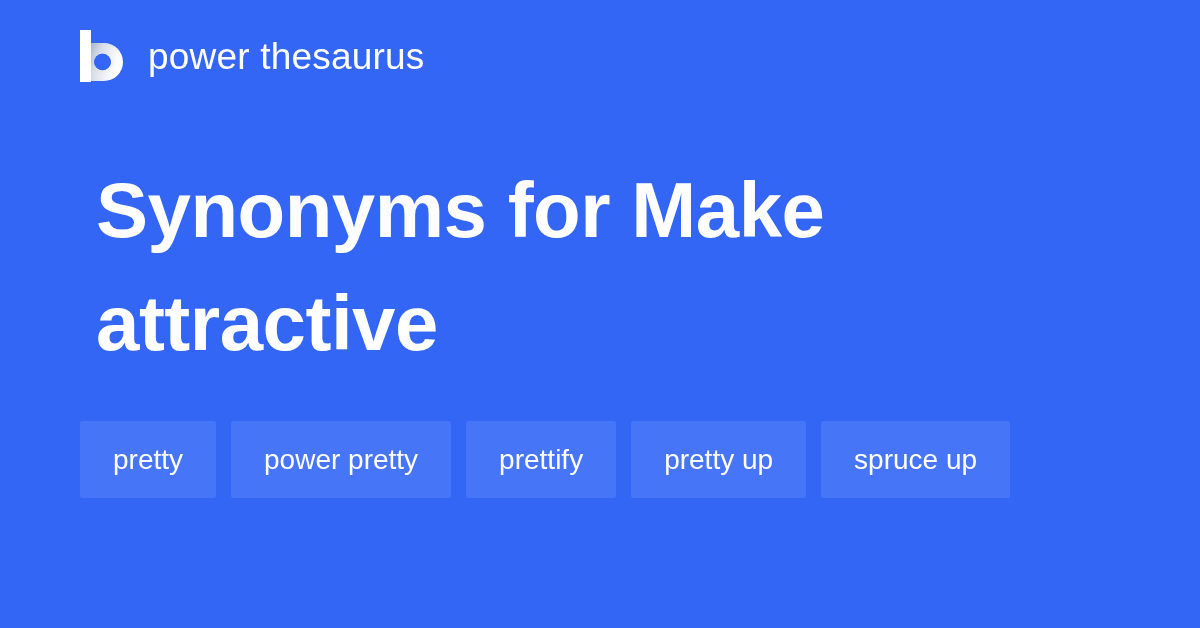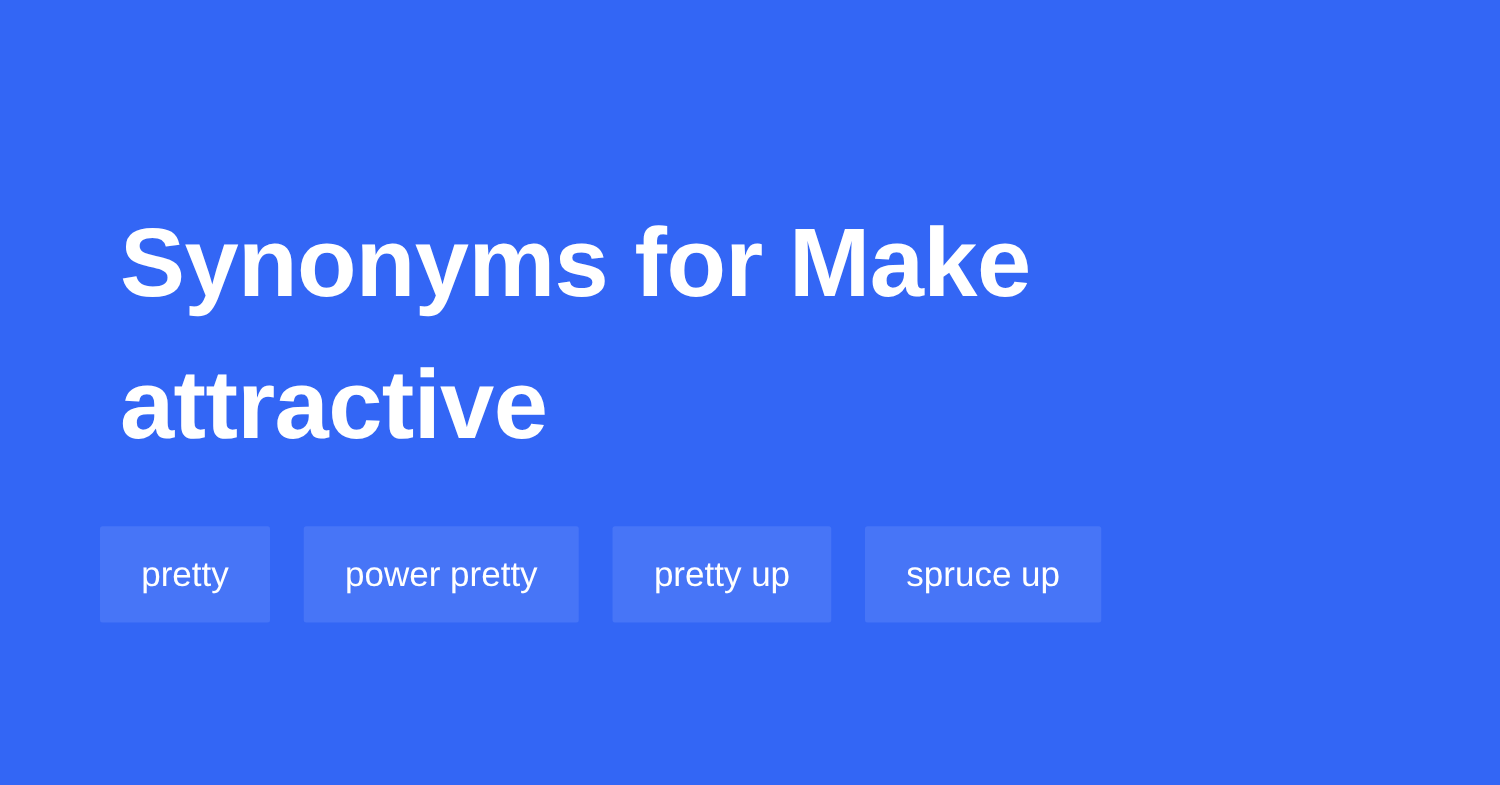--- a/index.html
+++ b/index.html
@@ -68,21 +68,21 @@
   }
 
   
   .tag-cloud {
     position: absolute;
     left: 80px;
     top: 421px;
     width: 1050px;
     display: flex;
     flex-wrap: wrap;
-    gap: 15px 27px;
+    gap: 15px 15px;
     align-content: flex-start;
   }
 
   .tag {
     height: 77px;
     box-sizing: border-box;
     padding: 0 33px;
     display: flex;
     align-items: center;
     justify-content: center;
@@ -95,23 +95,46 @@
     line-height: 1;
     white-space: nowrap;
     cursor: pointer;
   }
 </style>
 </head>
 <body>
 
 <div class="card">
 
+  <div class="brand">
+    <svg class="brand-mark" viewBox="0 0 46 52" aria-hidden="true">
+      <defs>
+        <linearGradient id="bowlGrad" x1="0" y1="0" x2="1" y2="0.35">
+          <stop offset="0%" stop-color="#9aa6bd"></stop>
+          <stop offset="45%" stop-color="#d8dde8"></stop>
+          <stop offset="100%" stop-color="#ffffff"></stop>
+        </linearGradient>
+      </defs>
+
+      <rect x="0" y="0" width="11" height="52" fill="#ffffff"></rect>
+
+      <path d="M6 13 h18 a19 19 0 0 1 0 38 h-18 z" fill="url(#bowlGrad)"></path>
+      <circle cx="22.5" cy="32" r="17.5" fill="url(#bowlGrad)"></circle>
+      <circle cx="22.5" cy="32" r="8.3" fill="#3366f5"></circle>
+
+      <path d="M6 14.5 a17.5 17.5 0 0 0 0 35 z" fill="#ffffff"></path>
+      <rect x="0" y="0" width="11" height="52" fill="#ffffff"></rect>
+      <circle cx="22.5" cy="32" r="8.3" fill="#3366f5"></circle>
+    </svg>
+    <span class="brand-name">power thesaurus</span>
+  </div>
 
   <h1 class="headline">Synonyms for Make attractive</h1>
 
   <div class="tag-cloud">
     <span class="tag">pretty</span>
     <span class="tag">power pretty</span>
+    <span class="tag">prettify</span>
     <span class="tag">pretty up</span>
     <span class="tag">spruce up</span>
   </div>
 
 </div>
 
 </body></html>

